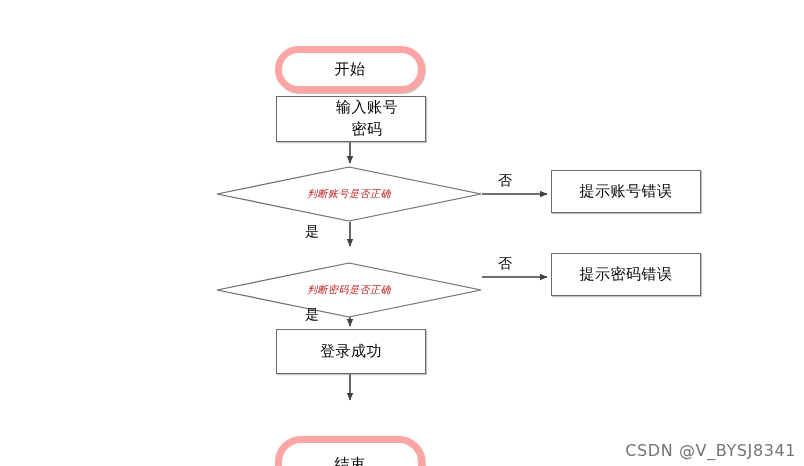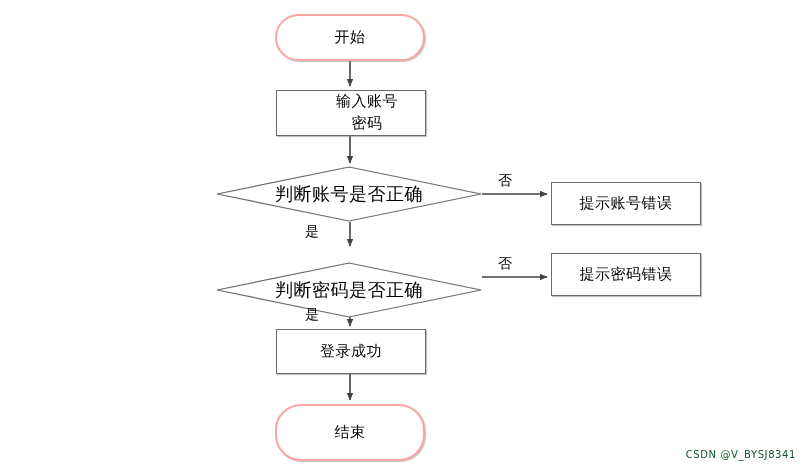--- a/index.html
+++ b/index.html
@@ -25,23 +25,24 @@
     justify-content: center;
     text-align: center;
     color: #000000;
     font-size: 15px;
     line-height: 1.45;
     letter-spacing: 0.5px;
     background: #ffffff;
     z-index: 3;
   }
   .terminator {
-    border: 2px solid #fca5a5;
+    border: 7px solid #fca5a5;
     border-radius: 26px;
     box-shadow: 1px 1px 1px rgba(120,120,120,0.45);
+    margin-top: 32px;
   }
   .process {
     border: 1px solid #6b6b6b;
     box-shadow: 1px 1px 1px rgba(120,120,120,0.45);
   }
   .decision-wrap {
     position: absolute;
     z-index: 3;
   }
   .decision-wrap svg {
@@ -52,24 +53,25 @@
   }
   .decision-label {
     position: absolute;
     left: 0;
     top: 0;
     width: 100%;
     height: 100%;
     display: flex;
     align-items: center;
     justify-content: center;
-    font-size: 18px;
+    font-size: 10px;
     letter-spacing: 0.5px;
-    color: #000000;
+    color: #b91c1c;
     pointer-events: none;
+    font-style: italic;
   }
   .edge-label {
     position: absolute;
     font-size: 14px;
     color: #000000;
     z-index: 4;
     background: transparent;
     letter-spacing: 0.5px;
   }
   .connectors {
@@ -77,22 +79,22 @@
     left: 0;
     top: 0;
     width: 804px;
     height: 466px;
     z-index: 1;
   }
   .watermark {
     position: absolute;
     right: 8px;
     bottom: 6px;
-    font-size: 10px;
-    color: #14532d;
+    font-size: 16px;
+    color: #737373;
     letter-spacing: 0.6px;
     z-index: 5;
     white-space: nowrap;
     font-family: "DejaVu Sans", "Liberation Sans", sans-serif;
   }
   .nline { white-space: pre-line; }
 </style>
 </head>
 <body>
 
@@ -117,33 +119,33 @@
 
     <line x1="350" y1="305" x2="350" y2="326" stroke="#404040" stroke-width="1.6" marker-end="url(#arrowhead)"></line>
 
     <line x1="350" y1="374" x2="350" y2="400" stroke="#404040" stroke-width="1.6" marker-end="url(#arrowhead)"></line>
   </svg>
 
   <div class="node terminator" style="left:275px; top:14px; width:150px; height:47px;">
     <span class="nline">开始</span>
   </div>
 
-  <div class="node process" style="left:276px; top:90px; width:150px; height:46px;padding-left:32px;">
+  <div class="node process" style="left:276px; top:96px; width:150px; height:46px;padding-left:32px;">
     <span class="nline">输入账号
 密码</span>
   </div>
 
   <div class="decision-wrap" style="left:216px; top:166px; width:266px; height:56px;">
     <svg width="266" height="56" viewBox="0 0 266 56">
       <polygon points="133,1 265,28 133,55 1,28" fill="#ffffff" stroke="#6b6b6b" stroke-width="1.2"></polygon>
     </svg>
     <div class="decision-label">判断账号是否正确</div>
   </div>
 
-  <div class="node process" style="left:551px; top:170px; width:150px; height:43px;margin-top:12px;">
+  <div class="node process" style="left:551px; top:170px; width:150px; height:43px;">
     <span class="nline">提示账号错误</span>
   </div>
 
   <div class="decision-wrap" style="left:216px; top:262px; width:266px; height:56px;">
     <svg width="266" height="56" viewBox="0 0 266 56">
       <polygon points="133,1 265,28 133,55 1,28" fill="#ffffff" stroke="#6b6b6b" stroke-width="1.2"></polygon>
     </svg>
     <div class="decision-label">判断密码是否正确</div>
   </div>
 

